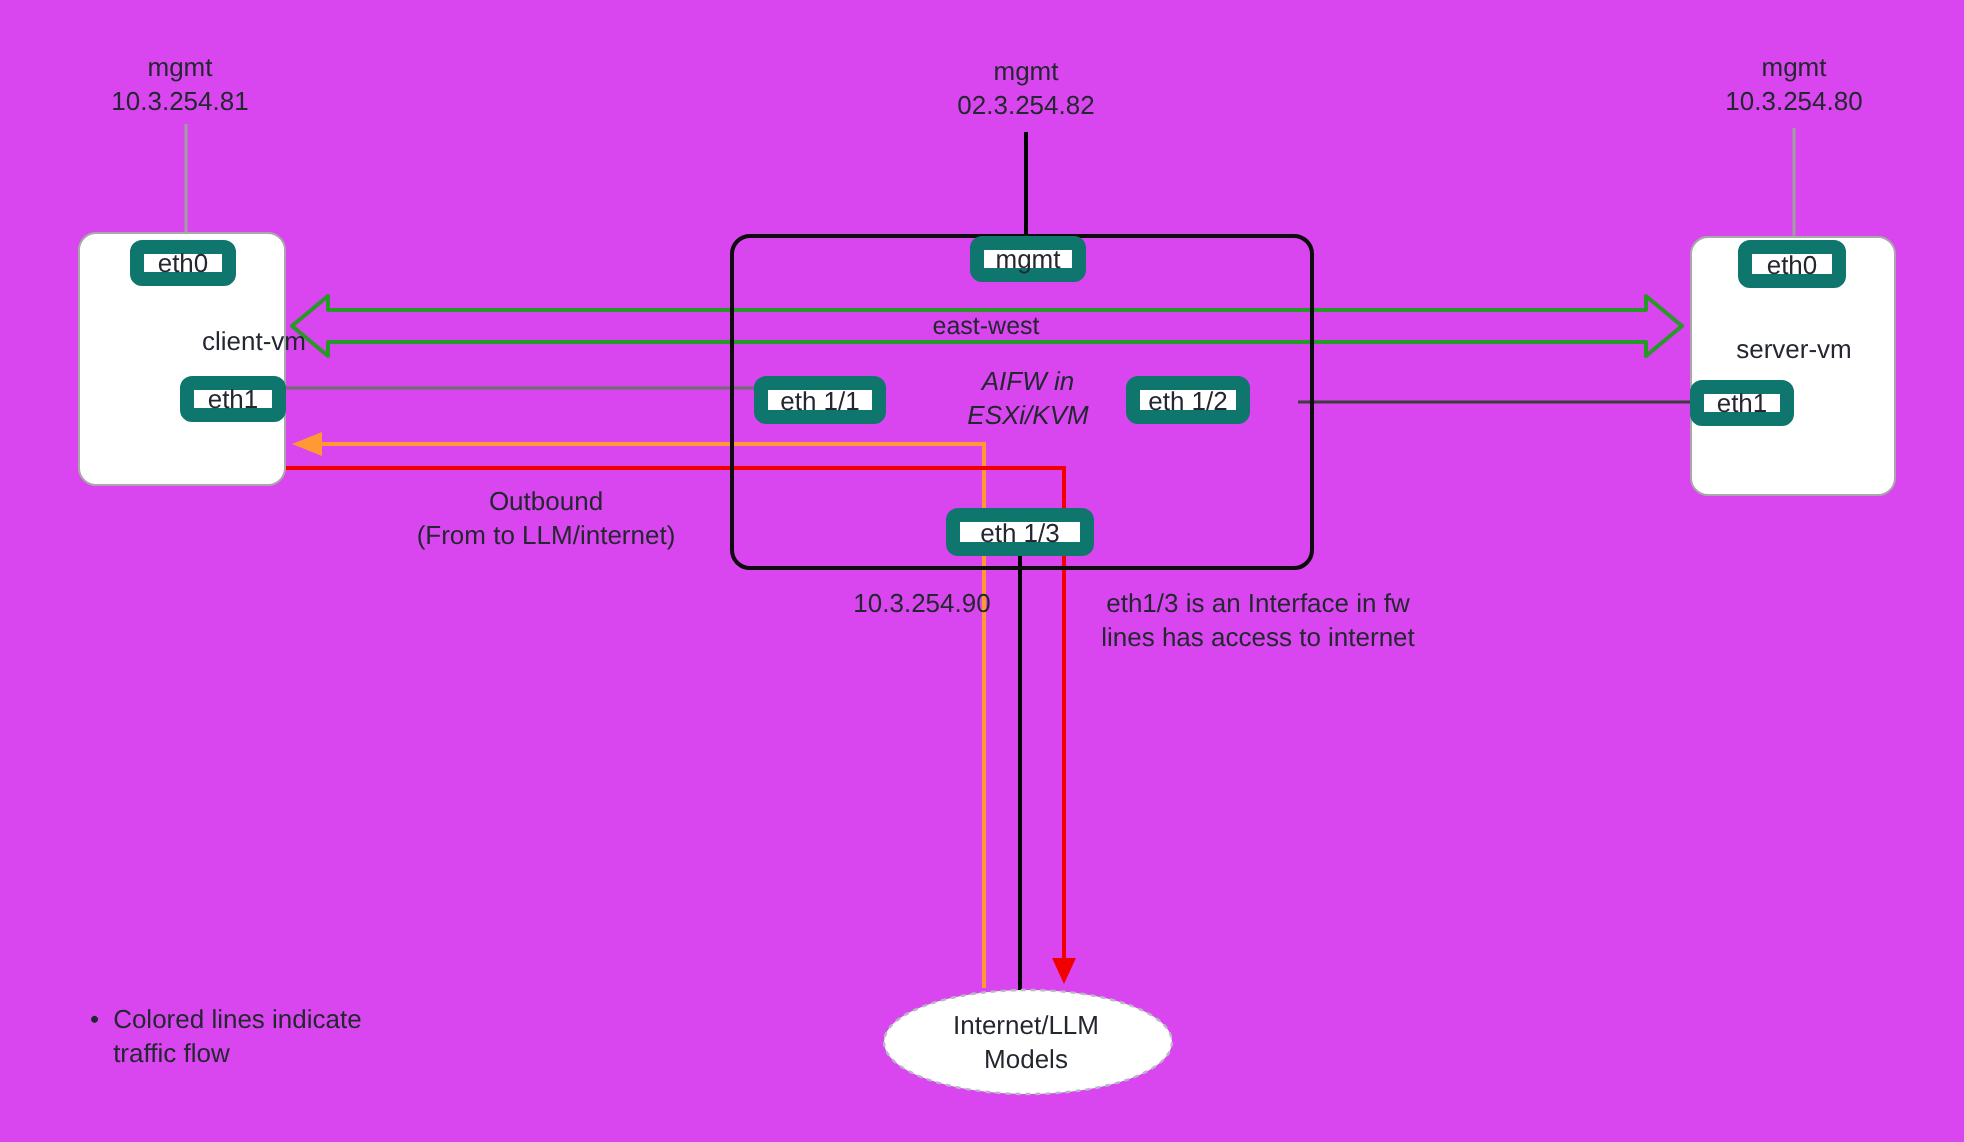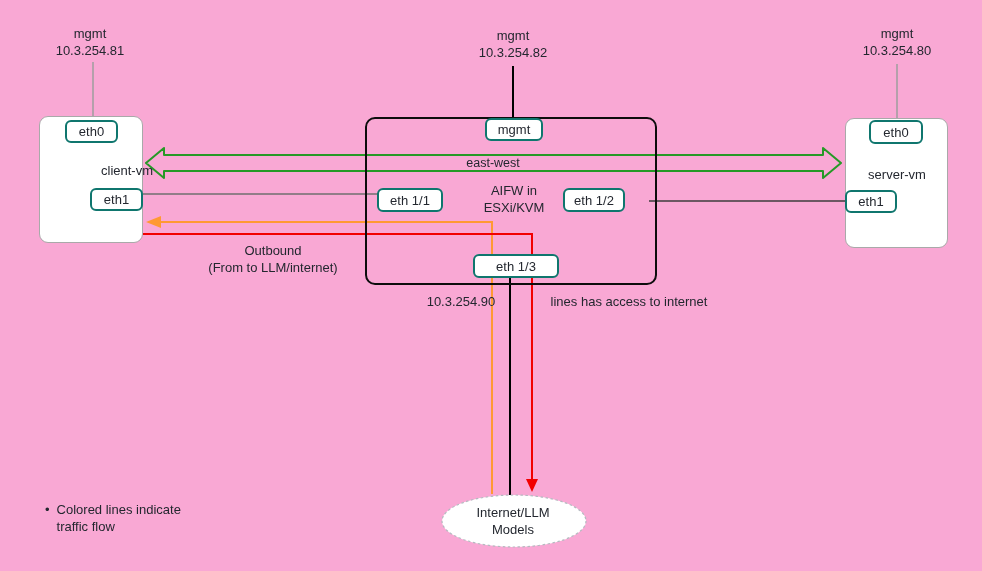--- a/index.html
+++ b/index.html
@@ -3,21 +3,21 @@
 <meta charset="utf-8">
 <style>
   * { margin: 0; padding: 0; box-sizing: border-box; }
   html, body { background: #ffffff; }
   body { font-family: "Liberation Sans", "DejaVu Sans", sans-serif; }
 
   .canvas {
     position: relative;
     width: 982px;
     height: 571px;
-    background: #f9a8d4;
+    background: #d946ef;
     overflow: hidden;
     color: #23272f;
   }
 
   svg.lines-layer {
     position: absolute;
     left: 0; top: 0;
     width: 982px; height: 571px;
     z-index: 1;
   }
@@ -33,21 +33,21 @@
   .fw-box {
     position: absolute;
     background: transparent;
     border: 2px solid #0d0d0d;
     border-radius: 10px;
     z-index: 2;
   }
   .port-box {
     position: absolute;
     background: #ffffff;
-    border: 2px solid #0f766e;
+    border: 7px solid #0f766e;
     border-radius: 6px;
     z-index: 3;
     display: flex;
     align-items: center;
     justify-content: center;
     font-size: 13px;
     color: #23272f;
   }
 
   
@@ -103,51 +103,51 @@
 
     <ellipse cx="514" cy="521" rx="72" ry="26" fill="#ffffff" stroke="#b5bac0" stroke-width="1.2" stroke-dasharray="2.5,2.5"></ellipse>
   </svg>
 
   <div class="lbl center" style="left:90px; top:25px;">
     <div>mgmt</div>
     <div>10.3.254.81</div>
   </div>
   <div class="lbl center" style="left:513px; top:27px;">
     <div>mgmt</div>
-    <div>10.3.254.82</div>
+    <div>02.3.254.82</div>
   </div>
   <div class="lbl center" style="left:897px; top:25px;">
     <div>mgmt</div>
     <div>10.3.254.80</div>
   </div>
 
   <div class="vm-box" style="left:39px; top:116px; width:104px; height:127px;"></div>
   <div class="port-box" style="left:65px; top:120px; width:53px; height:23px;">
     <span>eth0</span>
   </div>
   <div class="lbl center" style="left:91px; top:162px;margin-left:36px;">client-vm</div>
   <div class="port-box" style="left:90px; top:188px; width:53px; height:23px;">
     <span>eth1</span>
   </div>
 
   <div class="fw-box" style="left:365px; top:117px; width:292px; height:168px;"></div>
   <div class="port-box" style="left:485px; top:118px; width:58px; height:23px;">
     <span>mgmt</span>
   </div>
-  <div class="lbl center" style="left:514px; top:182px;">
+  <div class="lbl center" style="left:514px; top:182px;font-style:italic;">
     <div>AIFW in</div>
     <div>ESXi/KVM</div>
   </div>
   <div class="port-box" style="left:377px; top:188px; width:66px; height:24px;">
     <span>eth 1/1</span>
   </div>
   <div class="port-box" style="left:563px; top:188px; width:62px; height:24px;">
     <span>eth 1/2</span>
   </div>
-  <div class="port-box" style="left:473px; top:254px; width:86px; height:24px;">
+  <div class="port-box" style="left:473px; top:254px; width:74px; height:24px;">
     <span>eth 1/3</span>
   </div>
 
   <div class="vm-box" style="left:845px; top:118px; width:103px; height:130px;"></div>
   <div class="port-box" style="left:869px; top:120px; width:54px; height:24px;">
     <span>eth0</span>
   </div>
   <div class="lbl center" style="left:897px; top:166px;">server-vm</div>
   <div class="port-box" style="left:845px; top:190px; width:52px; height:23px;">
     <span>eth1</span>
@@ -156,20 +156,21 @@
   <div class="lbl center small" style="left:493px; top:155px;">east-west</div>
 
   <div class="lbl center" style="left:273px; top:242px;">
     <div>Outbound</div>
     <div>(From to LLM/internet)</div>
   </div>
 
   <div class="lbl center" style="left:461px; top:293px;">10.3.254.90</div>
 
   <div class="lbl center" style="left:629px; top:293px;">
+    <div>eth1/3 is an Interface in fw</div>
     <div>lines has access to internet</div>
   </div>
 
 
   <div class="lbl center" style="left:513px; top:504px;">
     <div>Internet/LLM</div>
     <div>Models</div>
   </div>
 
   <div class="legend">

